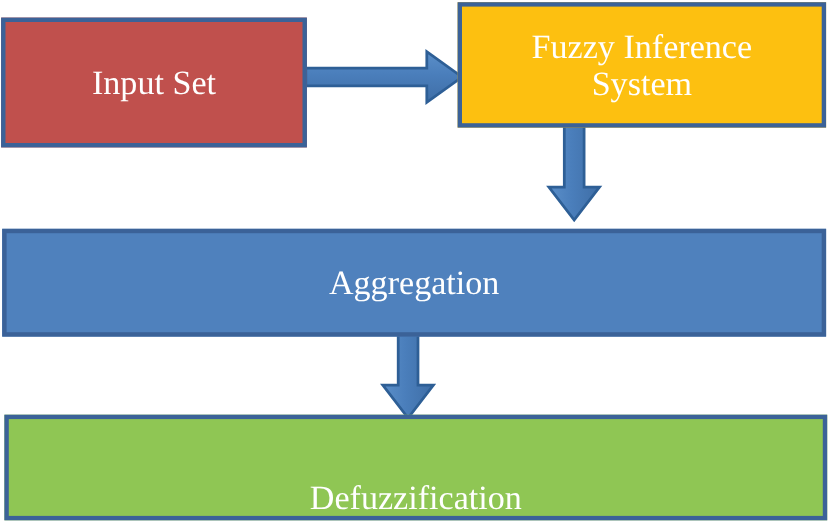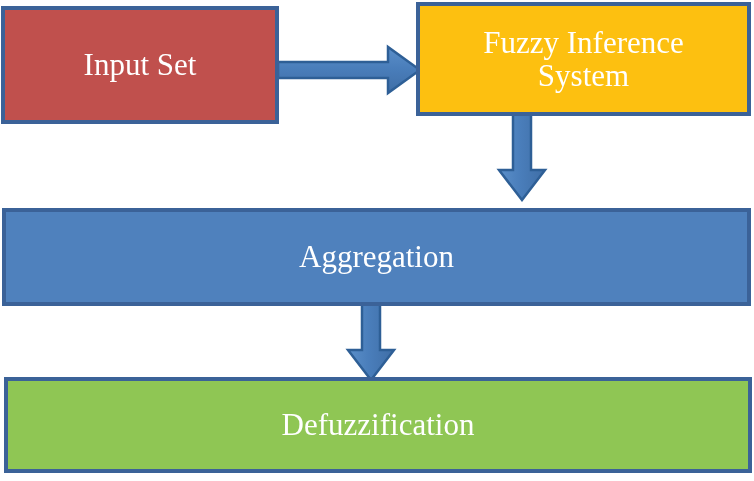--- a/index.html
+++ b/index.html
@@ -31,21 +31,21 @@
   .node-label {
     display: block;
     width: 100%;
     padding: 0 6px;
     white-space: pre-line;
   }
 
   
   #node-input-set {
     left: 1px;
-    top: 6px;
+    top: 16px;
     width: 278px;
     height: 118px;
     background: #c0504d;
     border-width: 4px;
     border-color: #3b6298;
     font-size: 31px;
   }
 
   
   #node-fis {
@@ -75,20 +75,21 @@
   
   #node-defuzzification {
     left: 4px;
     top: 377px;
     width: 748px;
     height: 96px;
     background: #8fc654;
     border-width: 4px;
     border-color: #3b6298;
     font-size: 31px;
+    align-items: flex-end;
   }
 
   
   .arrow {
     position: absolute;
     z-index: 1;
   }
   #arrow-input-to-fis {
     left: 276px;
     top: 44px;

